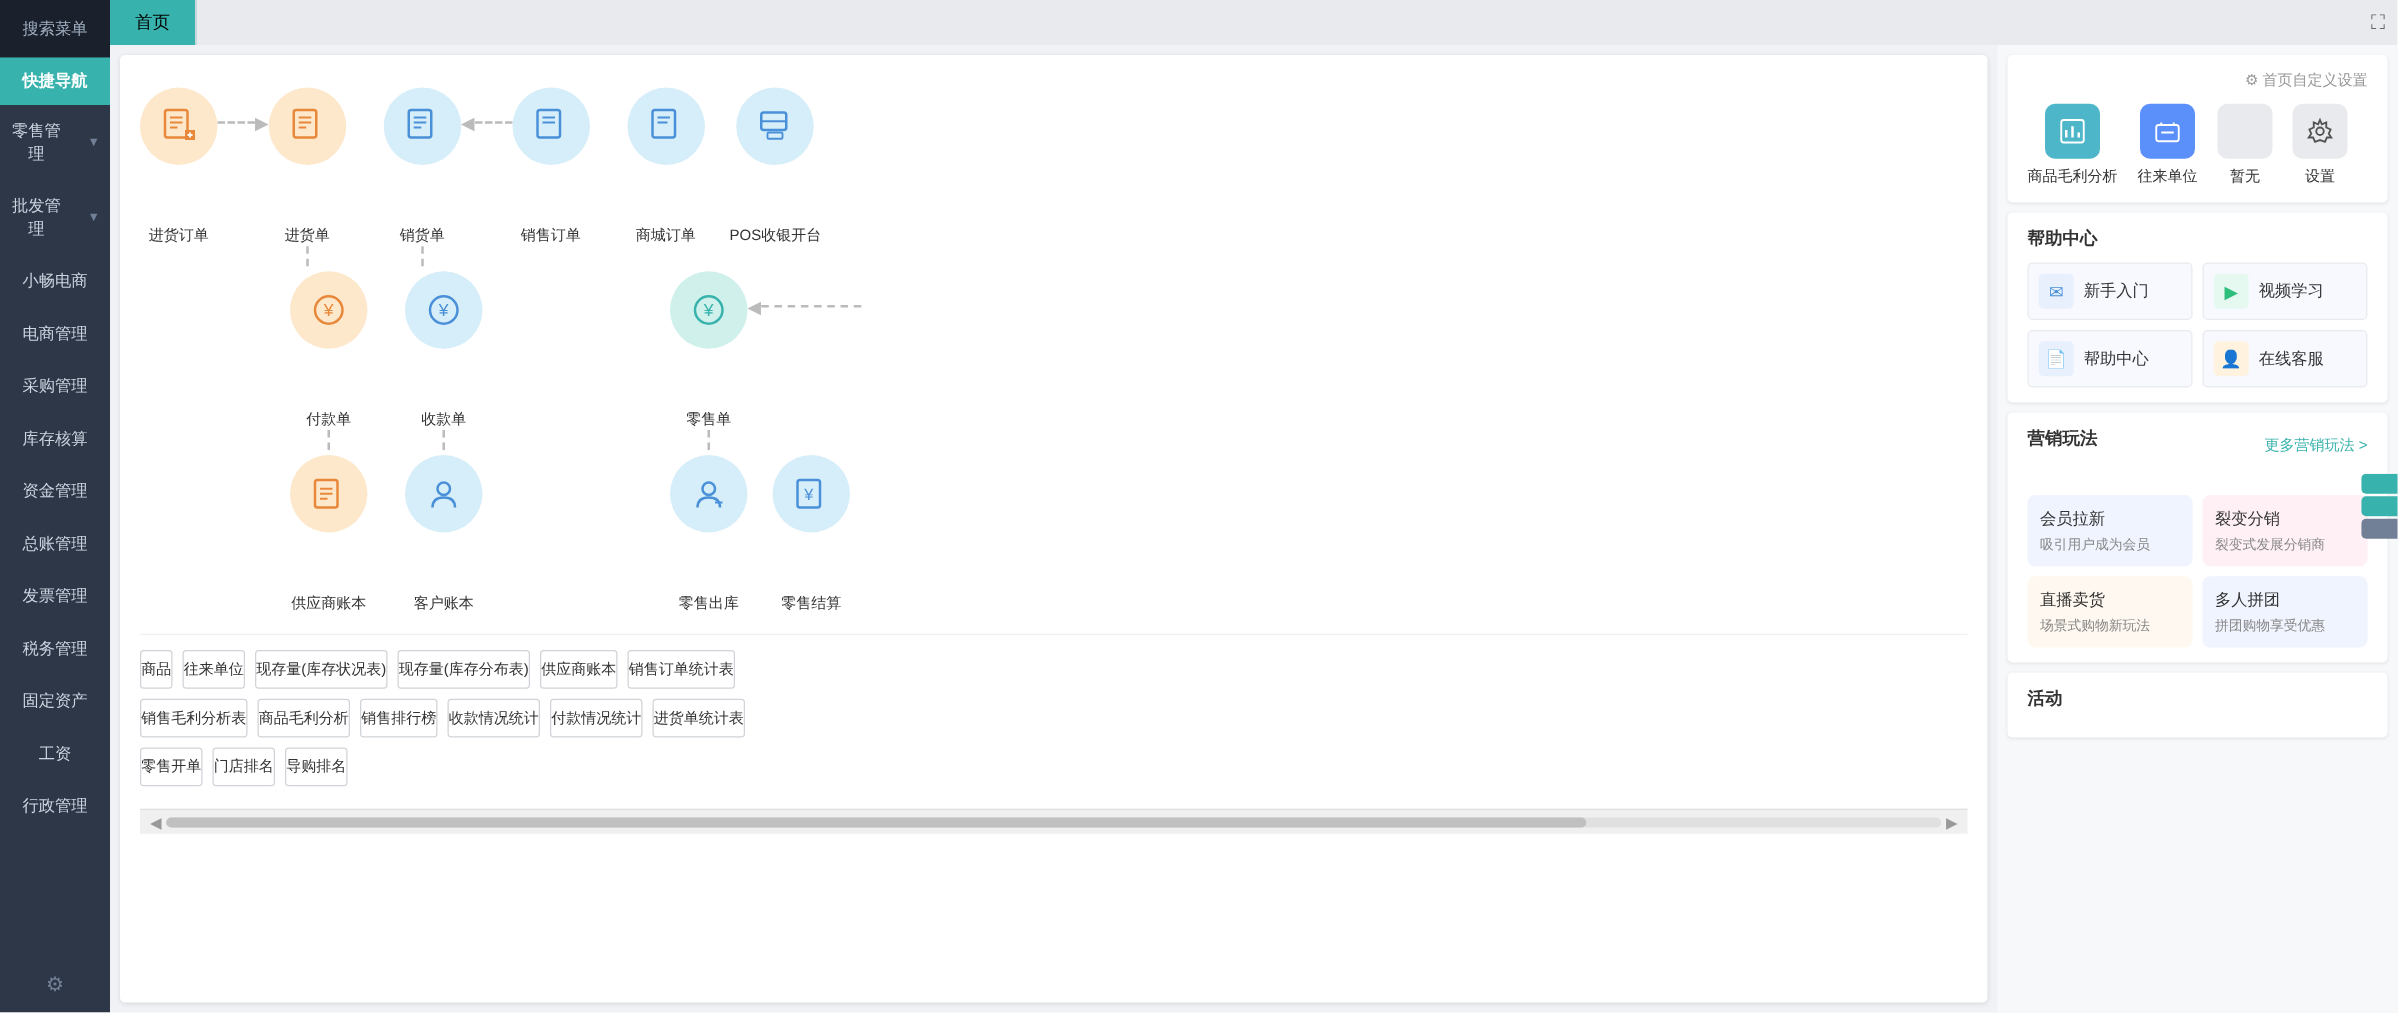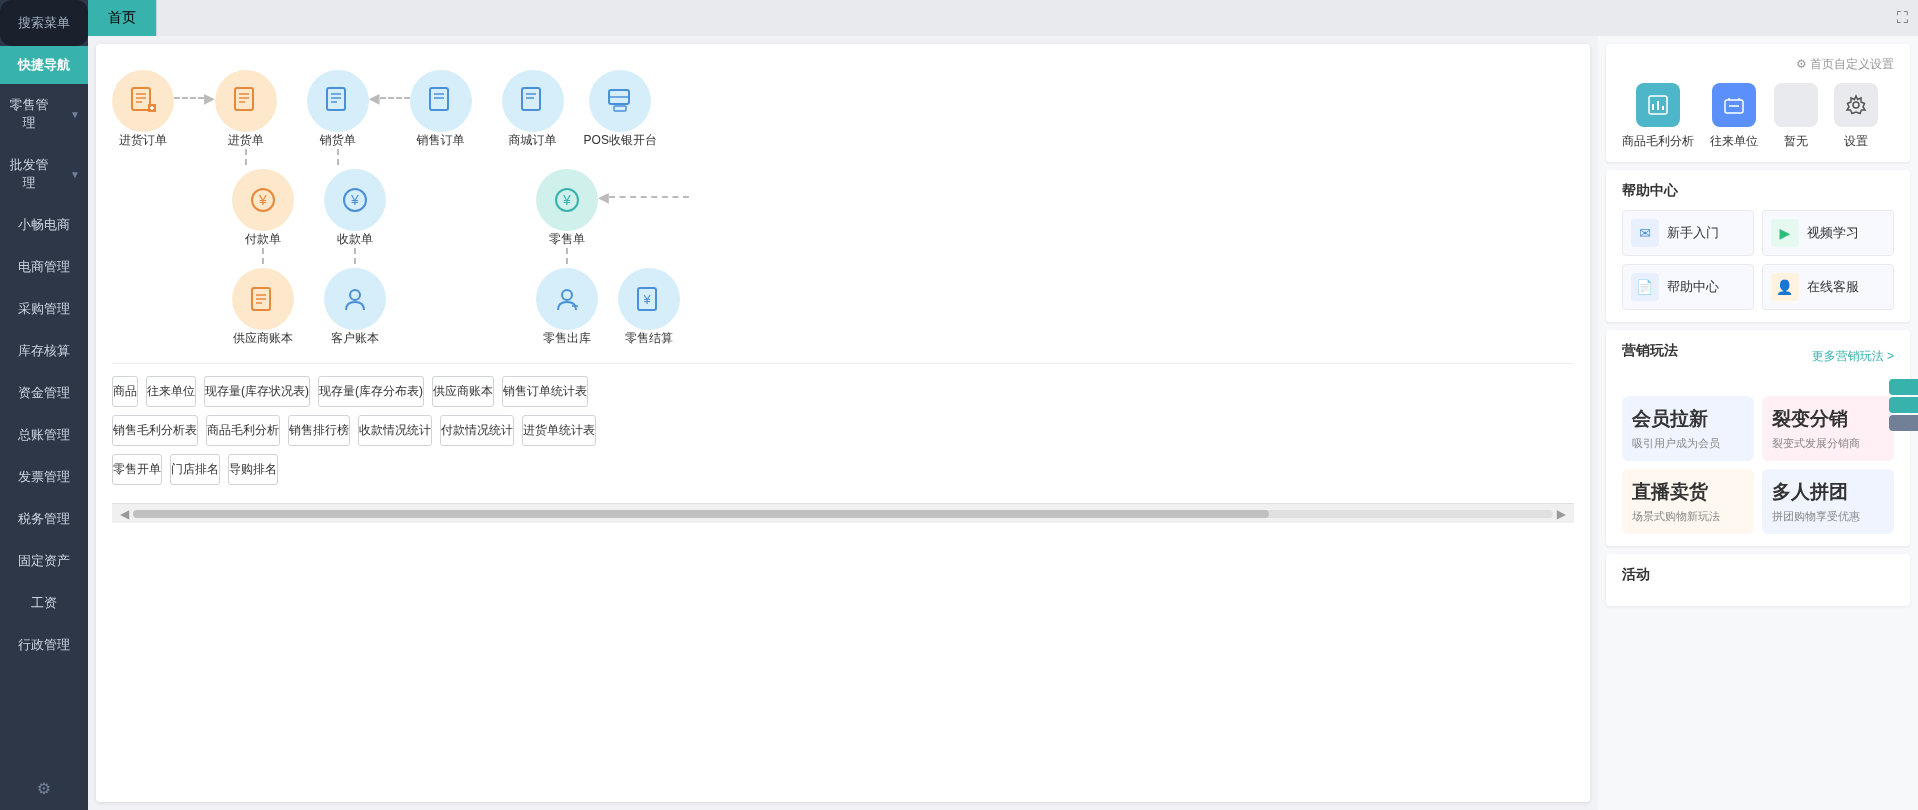--- a/index.html
+++ b/index.html
@@ -14,21 +14,20 @@
       height: 100%;
       flex-shrink: 0;
     }
     .sidebar-search {
       background: #1a202c;
       color: #a0aec0;
       padding: 14px 3px;
       font-size: 13px;
       text-align: center;
       cursor: pointer;
-      border-radius: 12px;
     }
     .sidebar-nav-header {
       background: #38b2ac;
       color: white;
       padding: 10px 8px;
       font-size: 13px;
       text-align: center;
       font-weight: bold;
     }
     .sidebar-item {
@@ -222,40 +221,40 @@
     }
     .marketing-card {
       background: #f0f9ff;
       border-radius: 6px;
       padding: 10px;
       cursor: pointer;
     }
     .marketing-card.pink { background: #fff0f6; }
     .marketing-card.blue2 { background: #f0f4ff; }
     .marketing-card.orange { background: #fff8f0; }
-    .marketing-card-title { font-size: 19px; font-weight: bold; color: #333; margin-bottom: 4px; }
+    .marketing-card-title { font-size: 13px; font-weight: normal; color: #333; margin-bottom: 4px; }
     .marketing-card-sub { font-size: 11px; color: #888; }
 
     
     .flowchart-container {
       padding: 10px 0;
     }
     .flow-circle {
       width: 62px;
       height: 62px;
       border-radius: 50%;
       display: flex;
       align-items: center;
       justify-content: center;
       font-size: 22px;
     }
     .flow-circle.orange-light { background: #fde8cc; color: #e8883a; }
     .flow-circle.blue-light { background: #d6eef9; color: #4a90d9; }
     .flow-circle.teal-light { background: #d0f0ec; color: #38b2ac; }
-    .flow-node-label { font-size: 12px; color: #333; text-align: center; }
+    .flow-node-label { font-size: 12px; color: #333; text-align: center; margin-top: 48px; }
 
     
     .common-functions {
       margin-top: 16px;
       padding-top: 12px;
       border-top: 1px solid #f0f0f0;
     }
     .common-title { font-size: 13px; color: #333; margin-bottom: 10px; font-weight: 500; }
     .func-buttons {
       display: flex;

